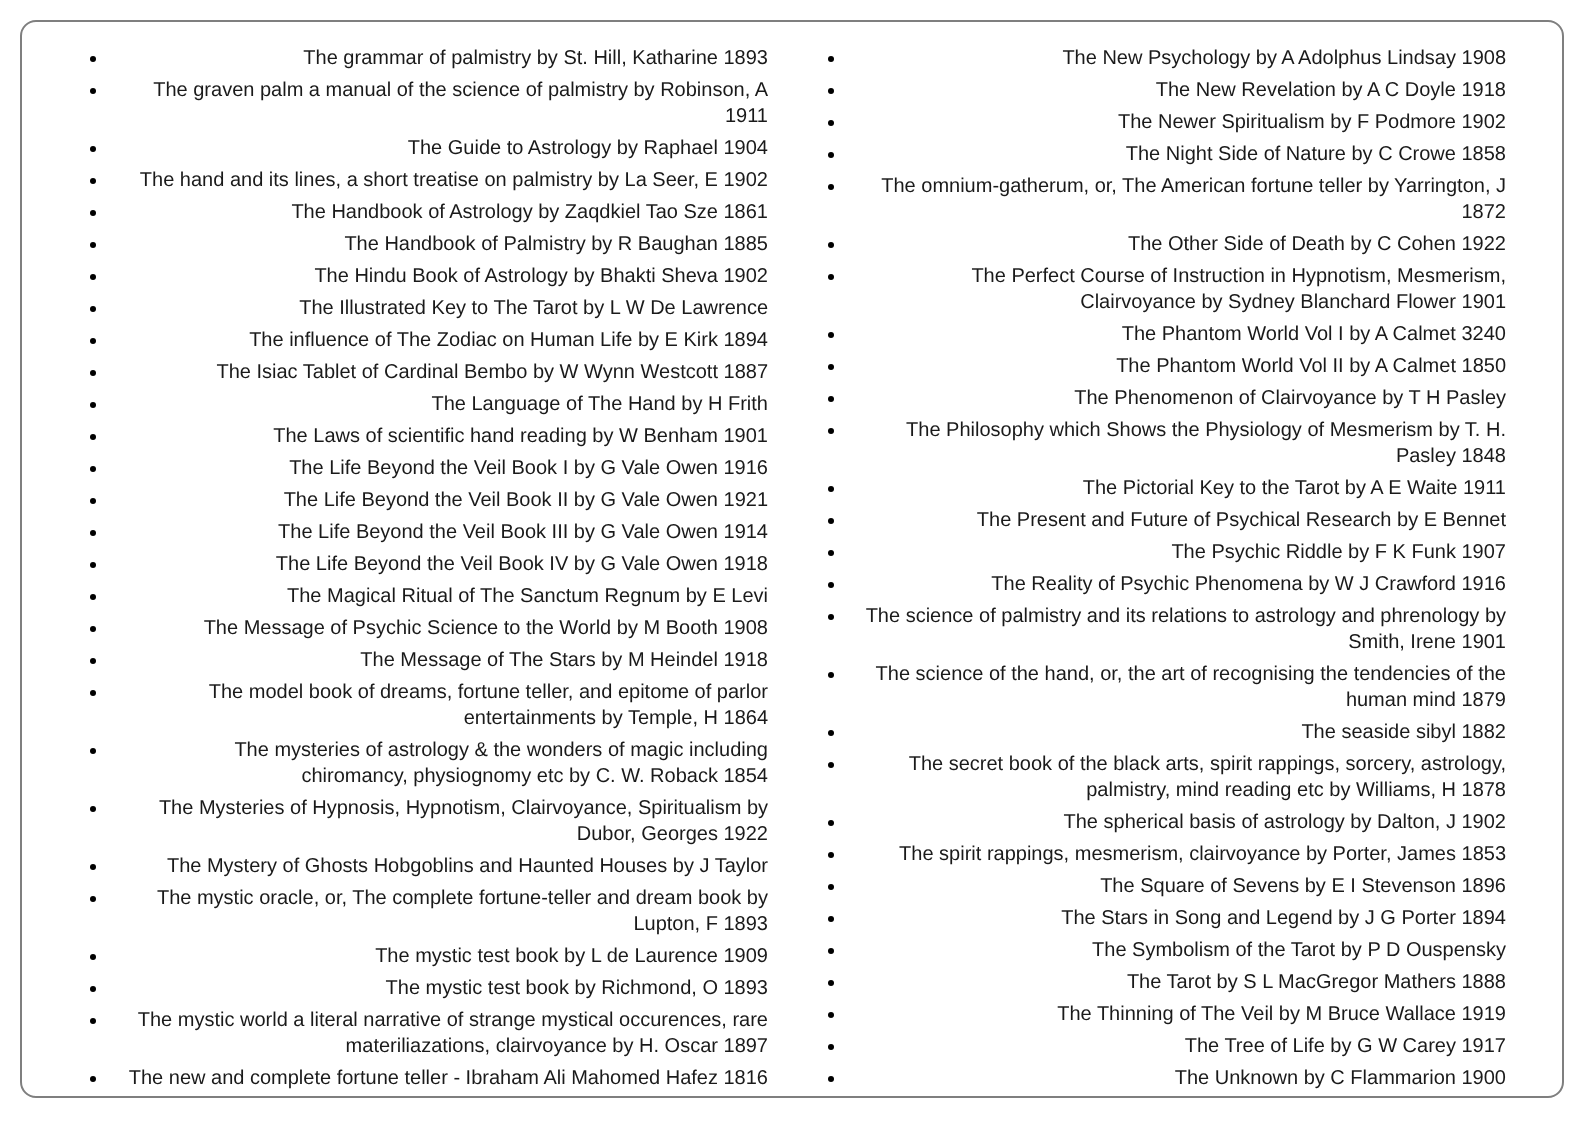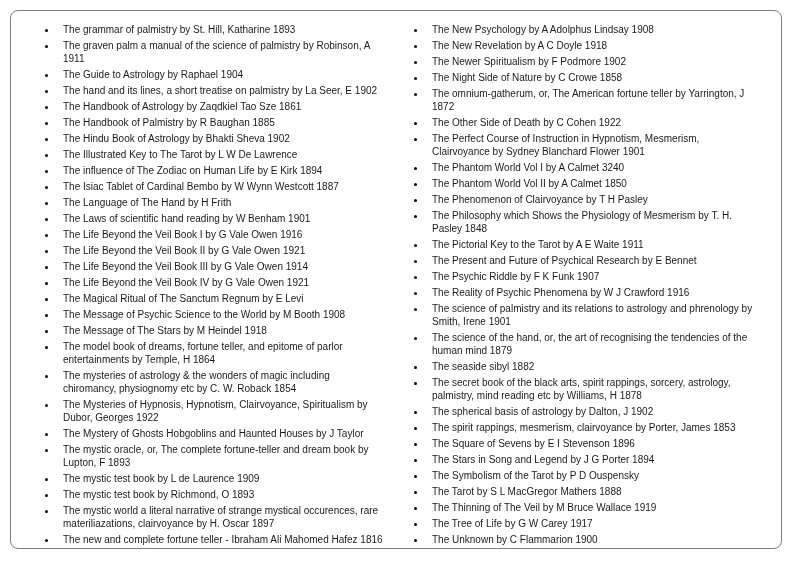--- a/index.html
+++ b/index.html
@@ -15,20 +15,21 @@
     position: absolute;
     left: 10px;
     top: 10px;
     width: 772px;
     height: 539px;
     background: #ffffff;
     border: 1px solid #7f7f7f;
     border-radius: 8px;
     box-sizing: border-box;
     overflow: hidden;
+    text-align: right;
   }
   .columns {
     display: flex;
     flex-direction: row;
     gap: 18px;
     padding: 12px 28px 10px 22px;
     box-sizing: border-box;
     height: 100%;
   }
   ul.book-list {
@@ -65,21 +66,21 @@
         <li>The Handbook of Palmistry by R Baughan 1885</li>
         <li>The Hindu Book of Astrology by Bhakti Sheva 1902</li>
         <li>The Illustrated Key to The Tarot by L W De Lawrence</li>
         <li>The influence of The Zodiac on Human Life by E Kirk 1894</li>
         <li>The Isiac Tablet of Cardinal Bembo by W Wynn Westcott 1887</li>
         <li>The Language of The Hand by H Frith</li>
         <li>The Laws of scientific hand reading by W Benham 1901</li>
         <li>The Life Beyond the Veil Book I by G Vale Owen 1916</li>
         <li>The Life Beyond the Veil Book II by G Vale Owen 1921</li>
         <li>The Life Beyond the Veil Book III by G Vale Owen 1914</li>
-        <li>The Life Beyond the Veil Book IV by G Vale Owen 1921</li>
+        <li>The Life Beyond the Veil Book IV by G Vale Owen 1918</li>
         <li>The Magical Ritual of The Sanctum Regnum by E Levi</li>
         <li>The Message of Psychic Science to the World by M Booth 1908</li>
         <li>The Message of The Stars by M Heindel 1918</li>
         <li>The model book of dreams, fortune teller, and epitome of parlor entertainments by Temple, H 1864</li>
         <li>The mysteries of astrology &amp; the wonders of magic including chiromancy, physiognomy etc by C. W. Roback 1854</li>
         <li>The Mysteries of Hypnosis, Hypnotism, Clairvoyance, Spiritualism by Dubor, Georges 1922</li>
         <li>The Mystery of Ghosts Hobgoblins and Haunted Houses by J Taylor</li>
         <li>The mystic oracle, or, The complete fortune-teller and dream book by Lupton, F 1893</li>
         <li>The mystic test book by L de Laurence 1909</li>
         <li>The mystic test book by Richmond, O 1893</li>

